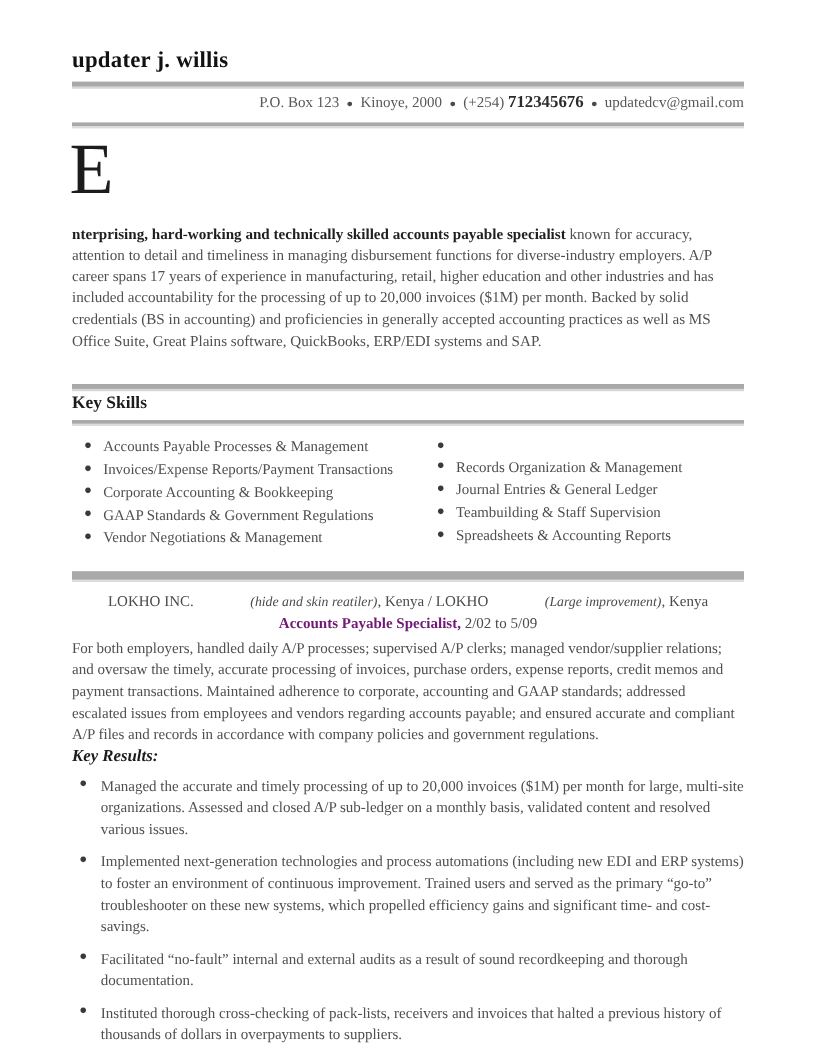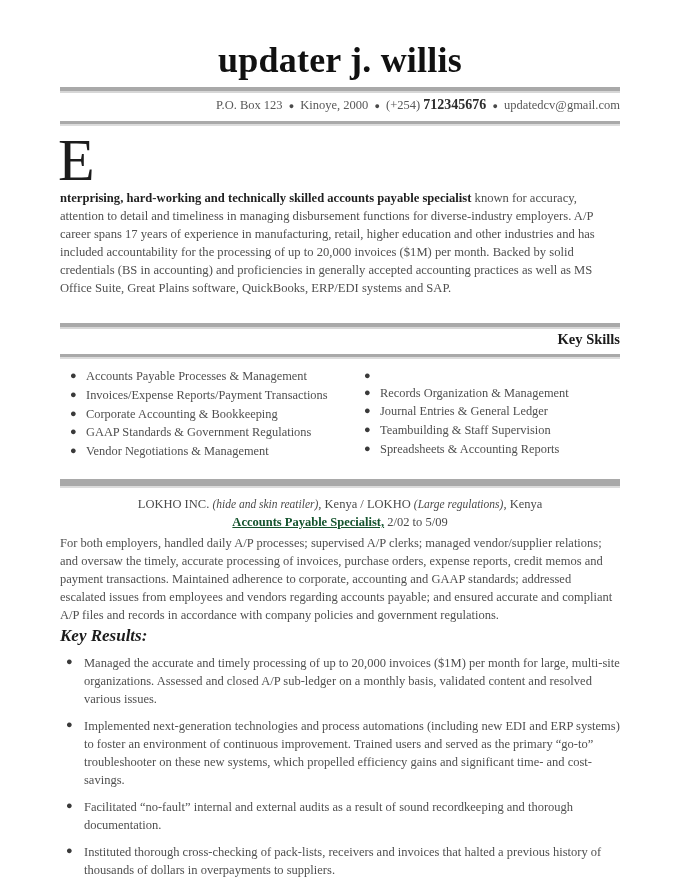--- a/index.html
+++ b/index.html
@@ -17,22 +17,22 @@
   .page {
     position: relative;
     width: 680px;
     height: 880px;
     box-sizing: border-box;
     padding: 0 60px;
   }
 
   
   .name {
-    text-align: center;
-    font-size: 36px;
+    text-align: left;
+    font-size: 19px;
     font-weight: bold;
     color: #111111;
     letter-spacing: 0.2px;
     padding-top: 40px;
     padding-bottom: 6px;
     line-height: 1.15;
   }
   .rule {
     height: 4px;
     background: #a9a9a9;
@@ -74,33 +74,33 @@
     font-weight: normal;
     display: block;
     height: 52px;
     margin-left: -2px;
   }
   .summary-text {
     font-size: 12.6px;
     line-height: 1.42;
     color: #4f4f4f;
     text-align: left;
-    margin-top: 2px;
+    margin-top: 18px;
   }
   .summary-text b {
     color: #1f1f1f;
     font-weight: bold;
   }
 
   
   .section-head {
     margin-top: 26px;
   }
   .section-head .title {
-    text-align: right;
+    text-align: left;
     font-size: 14.5px;
     font-weight: bold;
     color: #1b1b1b;
     padding: 4px 0 5px 0;
     line-height: 1.2;
   }
   .section-gap-sm { margin-top: 18px; }
 
   
   .skills {
@@ -132,43 +132,43 @@
   .job-head {
     text-align: center;
     font-size: 12.5px;
     color: #4a4a4a;
     line-height: 1.45;
     padding-top: 9px;
   }
   .job-head .co-note {
     font-style: italic;
     font-size: 11.5px;
+    margin-left: 44px;
   }
   .job-title-line {
     text-align: center;
     font-size: 12.5px;
     color: #4a4a4a;
     line-height: 1.45;
   }
   .job-title-line .jt {
     font-weight: bold;
-    color: #14532d;
-    text-decoration: underline;
+    color: #701a75;
   }
   .job-desc {
     font-size: 12.5px;
     line-height: 1.44;
     color: #4f4f4f;
     padding-top: 3px;
   }
   .key-results-label {
     font-weight: bold;
     font-style: italic;
     color: #1c1c1c;
-    font-size: 17px;
+    font-size: 14px;
     line-height: 1.44;
   }
   .bullets {
     padding-top: 5px;
   }
   .bullet {
     display: flex;
     font-size: 12.5px;
     line-height: 1.44;
     color: #4f4f4f;
@@ -266,21 +266,21 @@
 
   <div class="section-head section-gap-sm">
     <div class="rule"></div>
     <div class="rule rule-thin"></div>
   </div>
 
   <div>
     <div class="job-head">
       <span>LOKHO INC.</span>
       <span class="co-note">(hide and skin reatiler)</span><span>, Kenya / </span><span>LOKHO</span>
-      <span class="co-note">(Large regulations)</span><span>, Kenya</span>
+      <span class="co-note">(Large improvement)</span><span>, Kenya</span>
     </div>
     <div class="job-title-line">
       <span class="jt">Accounts Payable Specialist,</span><span> 2/02 to 5/09</span>
     </div>
     <div class="job-desc">For both employers, handled daily A/P processes; supervised A/P clerks; managed vendor/supplier relations; and oversaw the timely, accurate processing of invoices, purchase orders, expense reports, credit memos and payment transactions. Maintained adherence to corporate, accounting and GAAP standards; addressed escalated issues from employees and vendors regarding accounts payable; and ensured accurate and compliant A/P files and records in accordance with company policies and government regulations.</div>
     <div class="key-results-label">Key Results:</div>
 
     <div class="bullets">
       <div class="bullet">
         <span class="bul">●</span>

